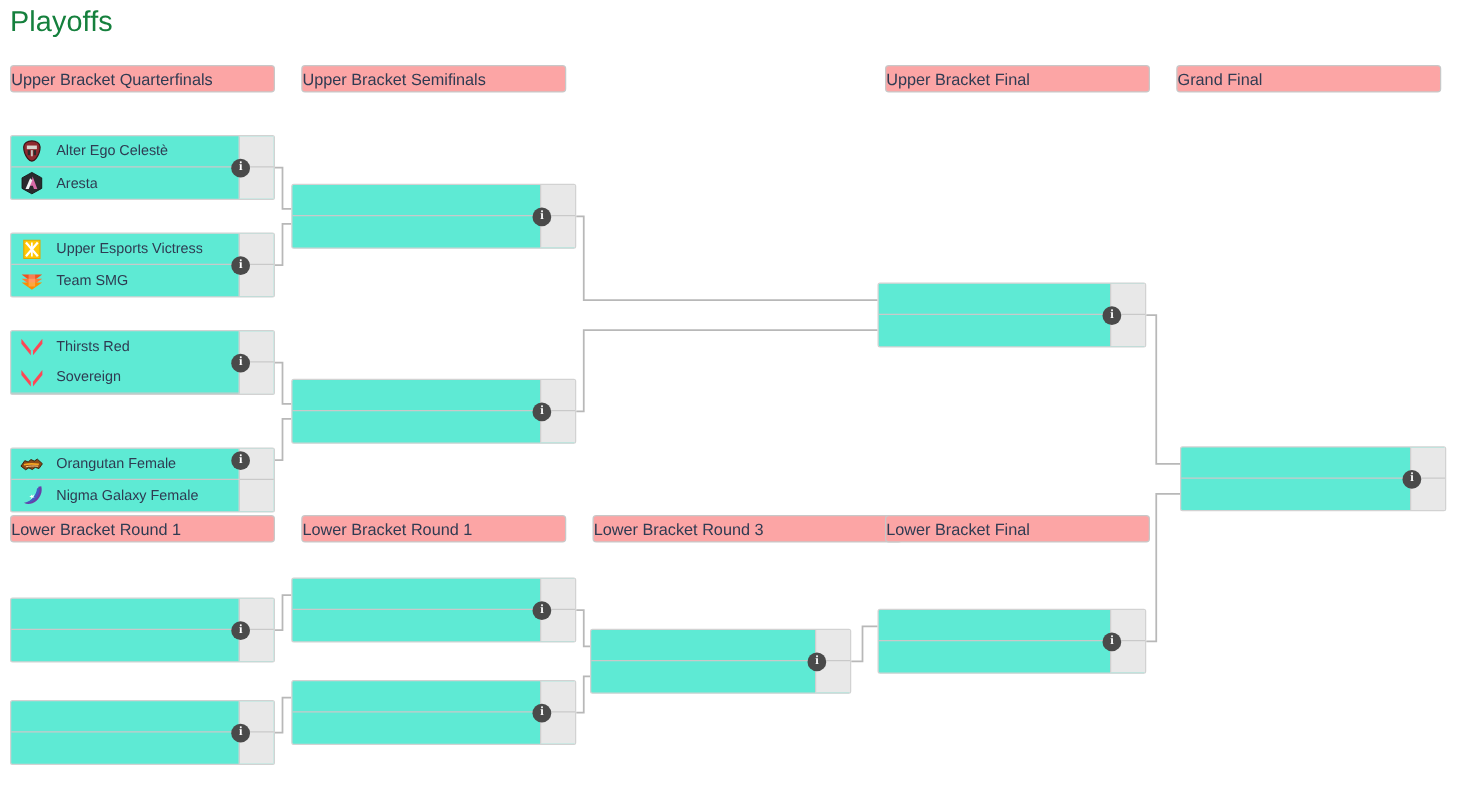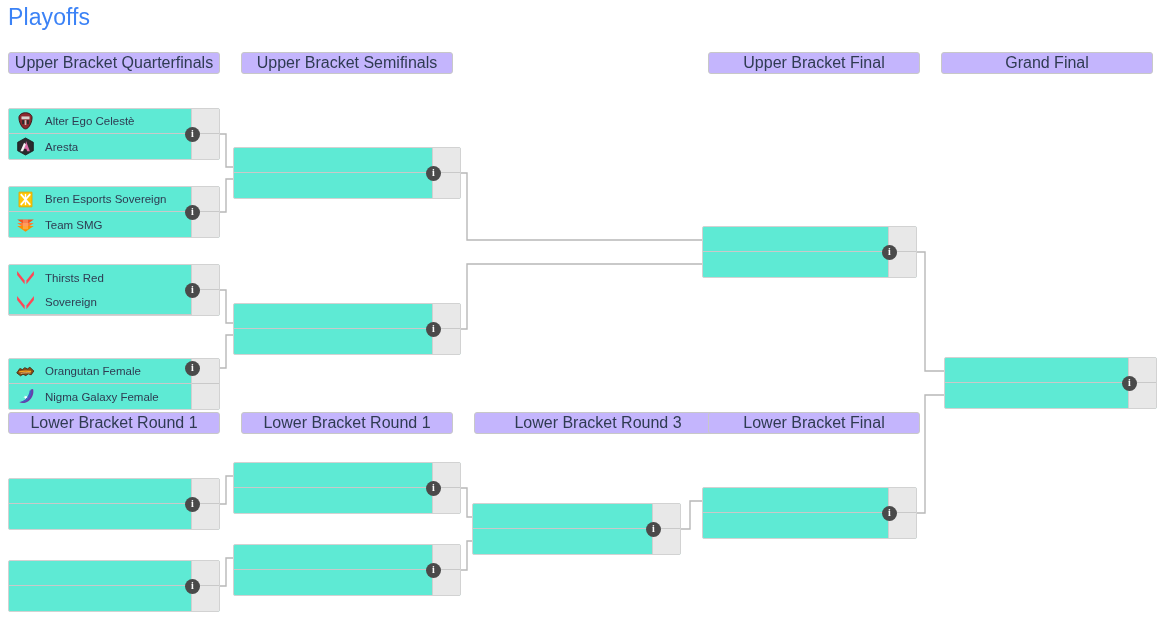--- a/index.html
+++ b/index.html
@@ -16,36 +16,36 @@
     overflow: hidden;
     background: #ffffff;
   }
 
   
   .page-title {
     position: absolute;
     left: 8px; top: 2px;
     font-size: 23px;
     font-weight: 400;
-    color: #3b82f6;
+    color: #15803d;
     letter-spacing: 0.1px;
     line-height: 30px;
   }
 
   
   .round-header {
     position: absolute;
     height: 22px;
-    background: #c4b5fd;
+    background: #fca5a5;
     border: 1px solid #c8c8c8;
     border-radius: 3px;
     display: flex;
     align-items: center;
-    justify-content: center;
-    font-size: 16px;
+    justify-content: flex-start;
+    font-size: 13px;
     color: #2f3b52;
     white-space: nowrap;
   }
 
   
   #connectors {
     position: absolute;
     left: 0; top: 0;
     width: 1170px; height: 644px;
     pointer-events: none;
@@ -215,21 +215,21 @@
           <div class="opp-row first">
             <span class="opp-logo">
               <svg width="21" height="21" viewBox="0 0 24 24">
       <path d="M3.5 3.5h17v17h-17z" fill="none"></path>
       <path d="M4.6 3.6h14.8L19.4 20.4H4.6z" fill="#ffc707"></path>
       <path d="M6.6 5.8 17.4 18.2M17.4 5.8 6.6 18.2" stroke="#ffffff" stroke-width="2.1"></path>
       <path d="M12 5.6v12.8" stroke="#ffffff" stroke-width="1.6"></path>
       <path d="M4.6 3.6h14.8L19.4 20.4H4.6z" fill="none" stroke="#e0a800" stroke-width="1"></path>
     </svg>
             </span>
-            <span class="opp-name">Bren Esports Sovereign</span>
+            <span class="opp-name">Upper Esports Victress</span>
           </div>
           <div class="opp-row">
             <span class="opp-logo">
               <svg width="21" height="21" viewBox="0 0 24 24">
       <path d="M2.6 6.4h18.8L12 13.2z" fill="#f4511e"></path>
       <path d="M2.6 10.2h18.8L12 17z" fill="#ff7a33"></path>
       <path d="M2.6 13.6h18.8L12 20.4z" fill="#fb8c00"></path>
       <path d="M9 6.4h6v11h-6z" fill="#ffd9b3" opacity=".35"></path>
     </svg>
             </span>

